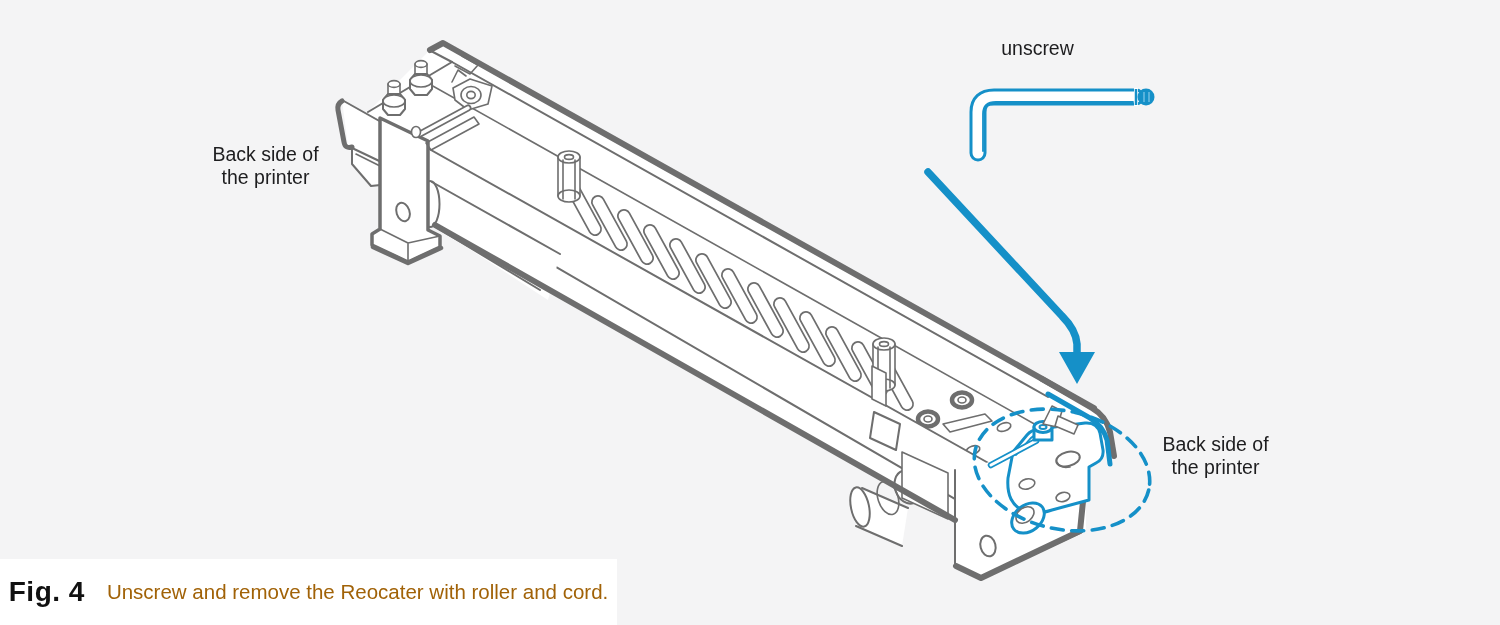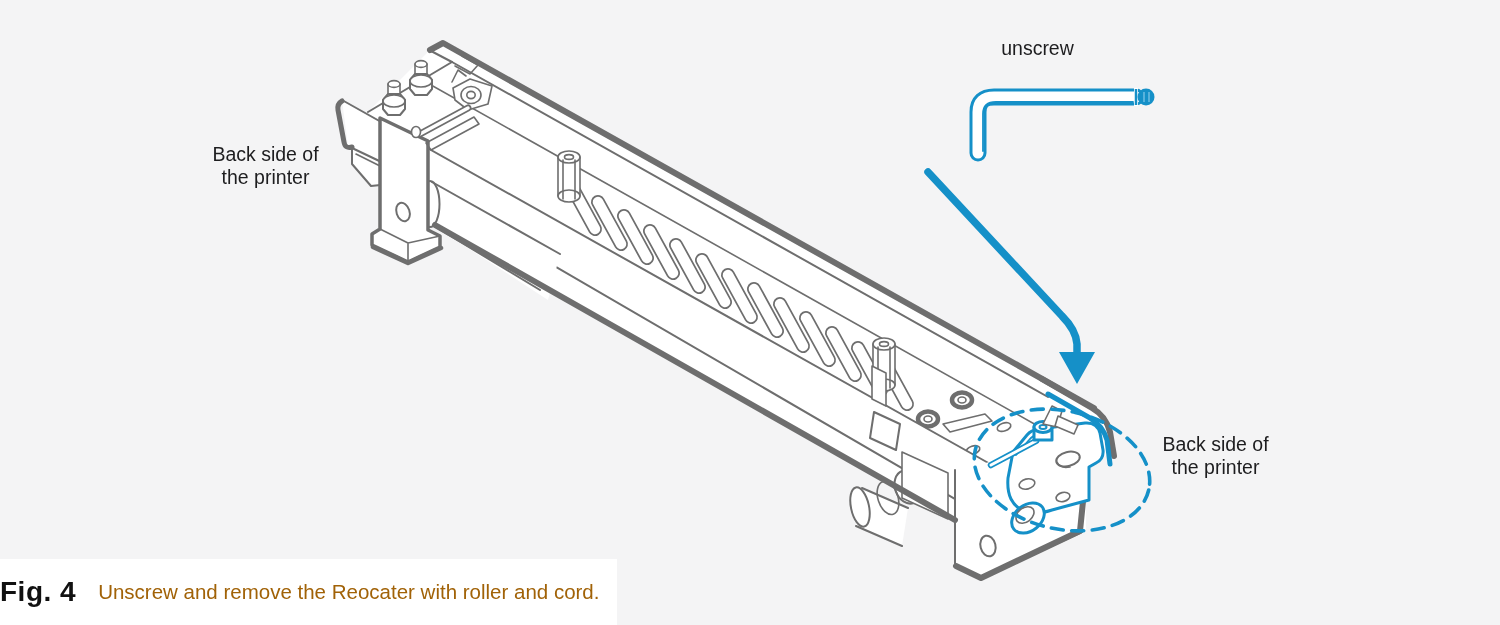--- a/index.html
+++ b/index.html
@@ -24,21 +24,21 @@
   .slotw{fill:none;stroke:#ffffff;stroke-width:10.5;stroke-linecap:round;}
   
   .note{
     position:absolute;color:#1d1d1f;font-size:19.5px;line-height:23px;
     text-align:center;white-space:nowrap;
   }
   .note span{display:block;}
   .caption-band{
     position:absolute;left:0;top:559px;width:617px;height:66px;
     background:#ffffff;display:flex;align-items:center;
-    box-sizing:border-box;gap:22px;
+    box-sizing:border-box;gap:22px;justify-content:center;
   }
   .caption-band .fig{font-size:28px;font-weight:bold;color:#111;letter-spacing:.5px;}
   .caption-band .cap{font-size:20.5px;color:#a16207;}
 </style>
 </head>
 <body>
 
 <div class="stage">
 
 <svg width="1500" height="625" viewBox="0 0 1500 625">

